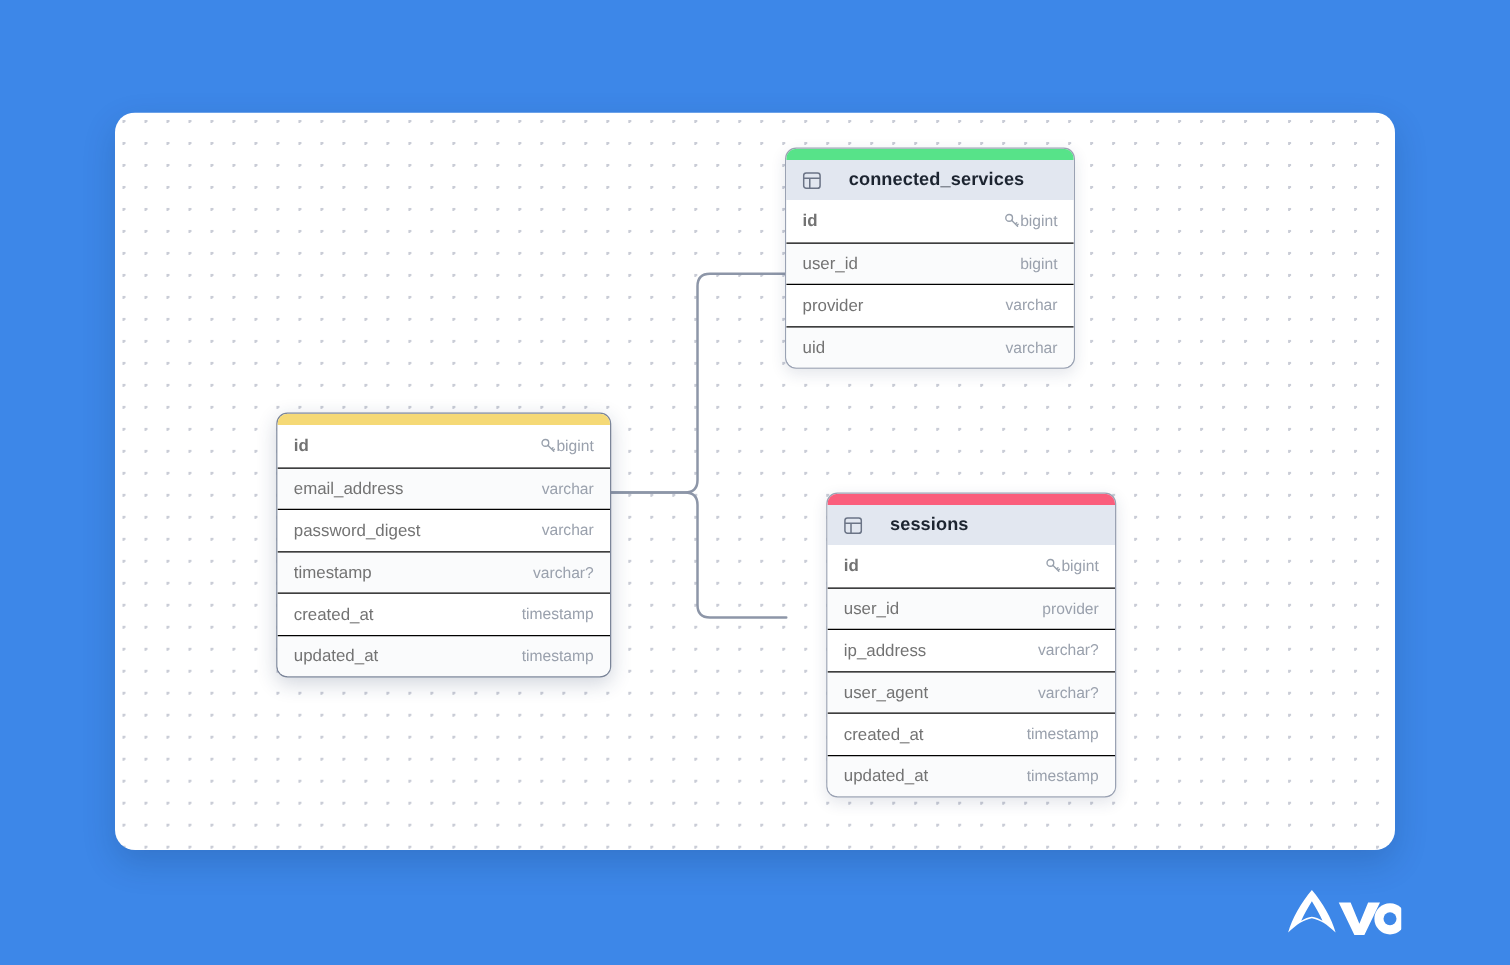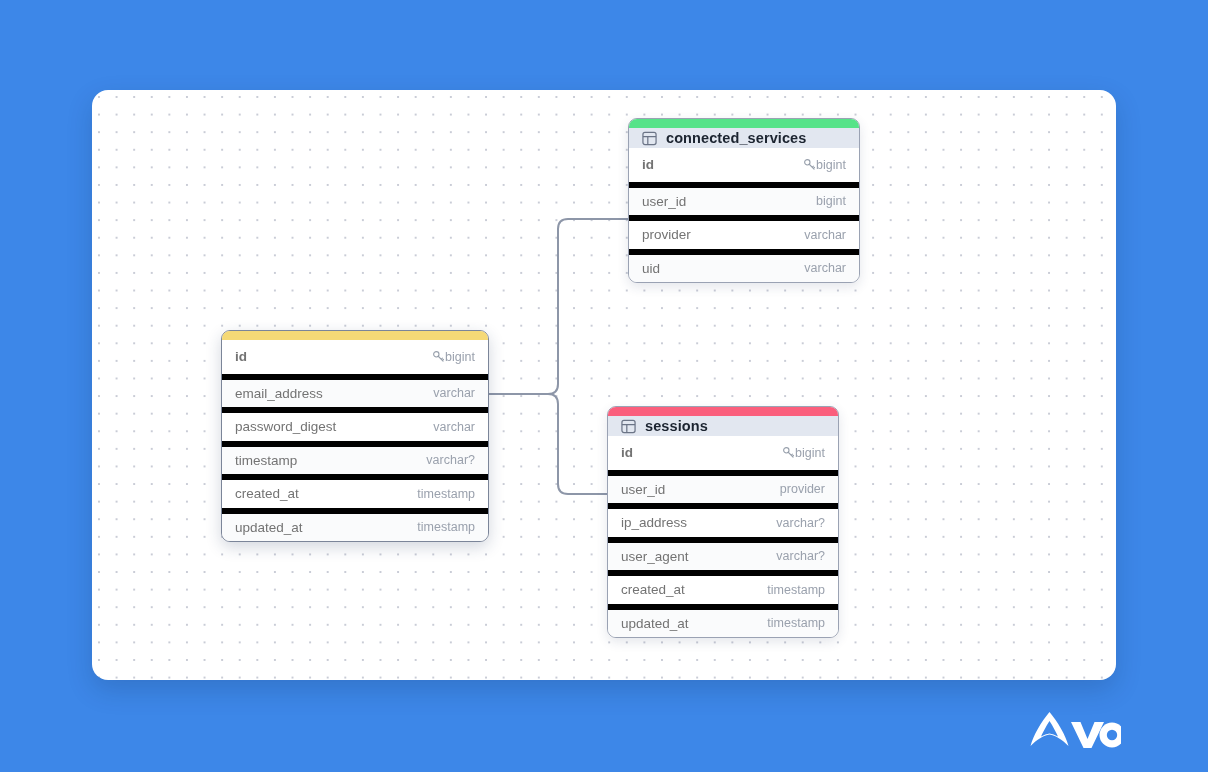--- a/index.html
+++ b/index.html
@@ -62,43 +62,43 @@
   }
 
   .accent-bar {
     height: 9px;
     width: 100%;
   }
 
   .table-head {
     display: flex;
     align-items: center;
-    gap: 9px;
-    height: 20px;
+    gap: 22px;
+    height: 32px;
     padding: 0 13px;
     background: #E2E7F0;
   }
   .table-title {
     font-size: 14.5px;
     font-weight: bold;
     color: #1c2430;
     letter-spacing: 0.1px;
   }
 
   .tbl-icon { flex: 0 0 auto; display: block; }
 
   .rows { display: block; }
 
   .row {
     display: flex;
     align-items: center;
     justify-content: space-between;
     height: 33.5px;
     padding: 0 13px;
-    border-top: 6px solid #000000;
+    border-top: 1px solid #000000;
     background: #ffffff;
   }
   .row:nth-child(even) { background: #fafbfc; }
   .row:first-child { border-top: none; }
 
   .col-name {
     font-size: 13.5px;
     color: #737373;
   }
   .col-name.pk { font-weight: bold; }
@@ -216,21 +216,21 @@
     </div>
     <div class="row">
       <span class="col-name">updated_at</span>
       <span class="col-right">
           <span class="col-type">timestamp</span>
         </span>
     </div>
   </div>
 </div>
 
-<div class="table" style="left:607px; top:394px; width:232px;margin-top:12px;">
+<div class="table" style="left:661px; top:394px; width:232px;">
   <div class="accent-bar" style="background:#FA5E7C"></div>
   <div class="table-head">
     <svg class="tbl-icon" width="15" height="15" viewBox="0 0 16 16">
       <rect x="1" y="1.5" width="14" height="13" rx="2.2" fill="none" stroke="#6b7486" stroke-width="1.3"></rect>
       <line x1="1" y1="6" x2="15" y2="6" stroke="#6b7486" stroke-width="1.3"></line>
       <line x1="6.2" y1="6" x2="6.2" y2="14.5" stroke="#6b7486" stroke-width="1.3"></line>
     </svg>
     <span class="table-title">sessions</span>
   </div>
   <div class="rows">

